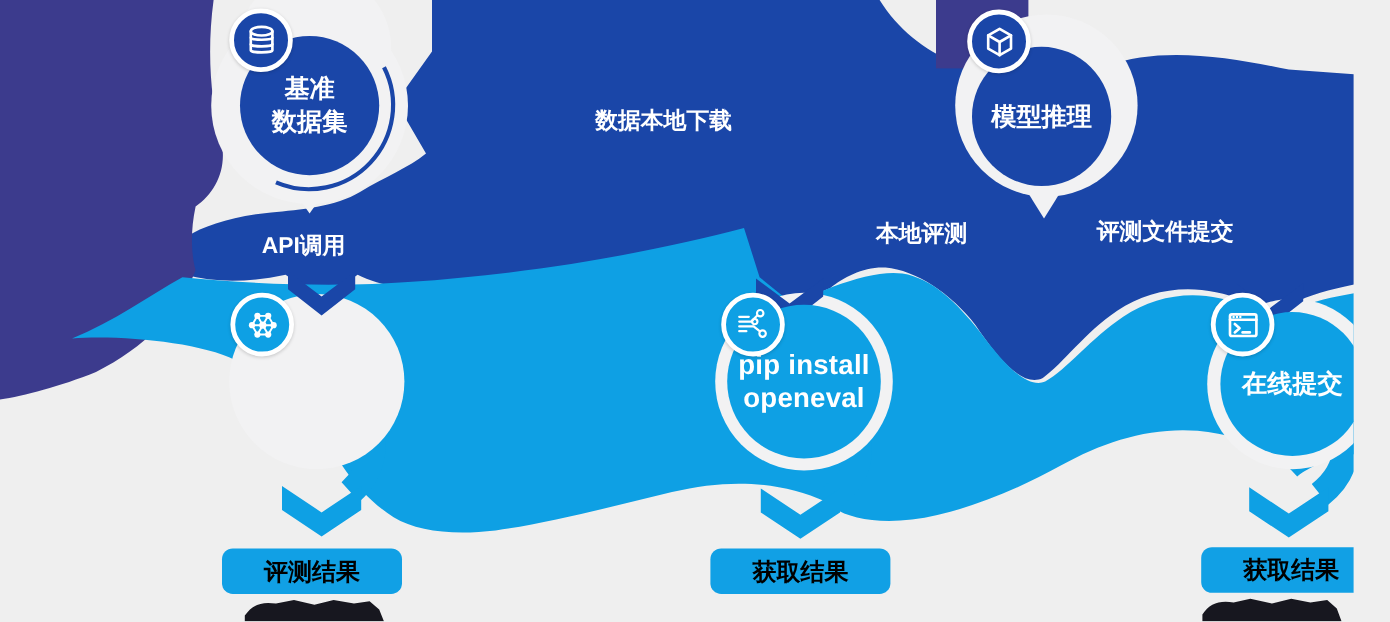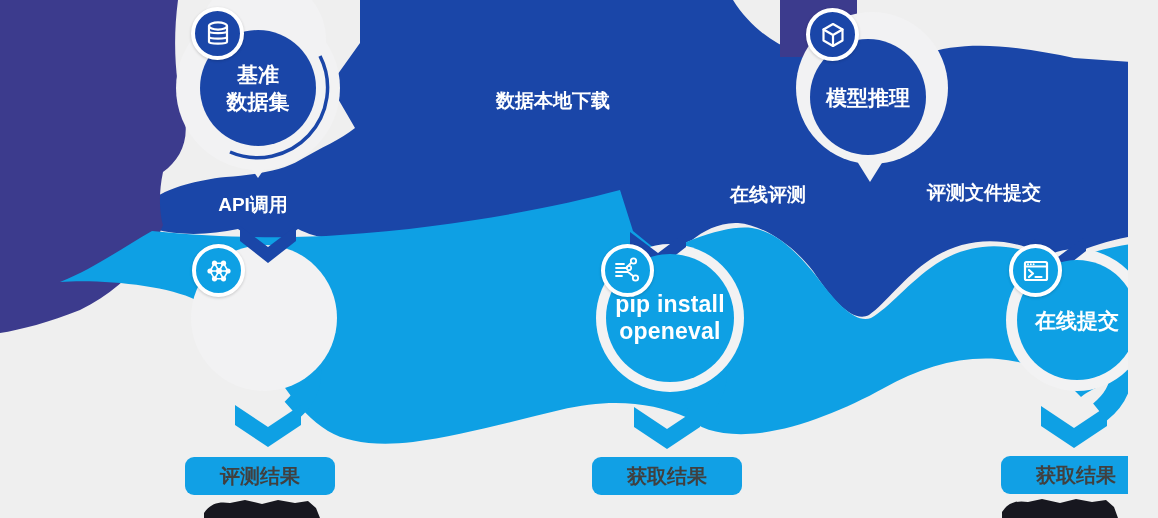--- a/index.html
+++ b/index.html
@@ -25,21 +25,21 @@
   }
   .badge-dark{background:#1a46a8;}
   .badge-light{background:#0ea0e4;}
   .badge svg{display:block;}
   .flow-label{
     position:absolute;transform:translateX(-50%);
     color:#fff;font-weight:bold;font-size:19px;white-space:nowrap;
   }
   .btn{
     position:absolute;width:150px;height:38px;border-radius:9px;
-    background:#11a0e5;border:none;color:#404040;font-weight:bold;font-size:20px;
+    background:#11a0e5;border:none;color:#000000;font-weight:bold;font-size:20px;
     font-family:"Liberation Sans","DejaVu Sans",sans-serif;
     display:flex;align-items:center;justify-content:center;cursor:pointer;padding:0;
   }
   .ico{stroke:#ffffff;fill:none;stroke-width:2.2;stroke-linecap:round;stroke-linejoin:round;}
   .ico-fill{fill:#ffffff;stroke:none;}
 </style>
 </head>
 <body>
 
 <div class="stage">
@@ -188,20 +188,20 @@
           <circle cx="-5.2" cy="-6.8" r="1"></circle>
           <circle cx="-2.4" cy="-6.8" r="1"></circle>
       </g>
       <path class="ico" d="M-7,-1 L-3,2.5 L-7,6" stroke-width="2"></path>
       <path class="ico" d="M-0.5,6 L5.5,6" stroke-width="2"></path>
     </svg>
   </div>
 
   <div class="flow-label" style="left:253px;top:192px;">API调用</div>
   <div class="flow-label" style="left:553px;top:72px;margin-top:16px;">数据本地下载</div>
-  <div class="flow-label" style="left:768px;top:182px;">在线评测</div>
-  <div class="flow-label" style="left:971px;top:180px;margin-left:13px;">评测文件提交</div>
+  <div class="flow-label" style="left:768px;top:182px;">本地评测</div>
+  <div class="flow-label" style="left:971px;top:180px;">评测文件提交</div>
 
   <button class="btn" style="left:185px;top:457px;">评测结果</button>
   <button class="btn" style="left:592px;top:457px;">获取结果</button>
   <button class="btn" style="left:1001px;top:456px;">获取结果</button>
 
 </div>
 
 </body></html>

